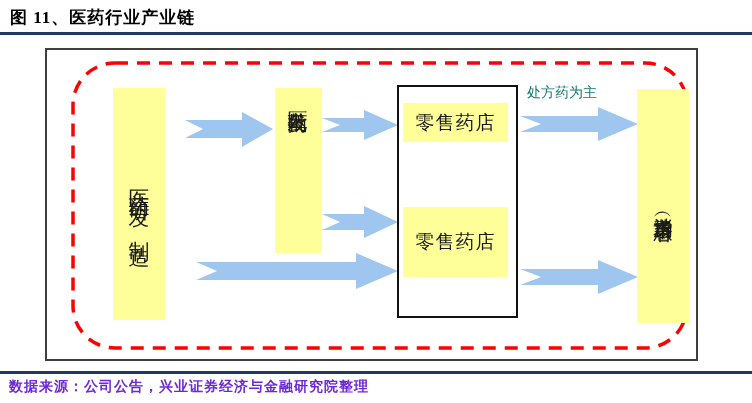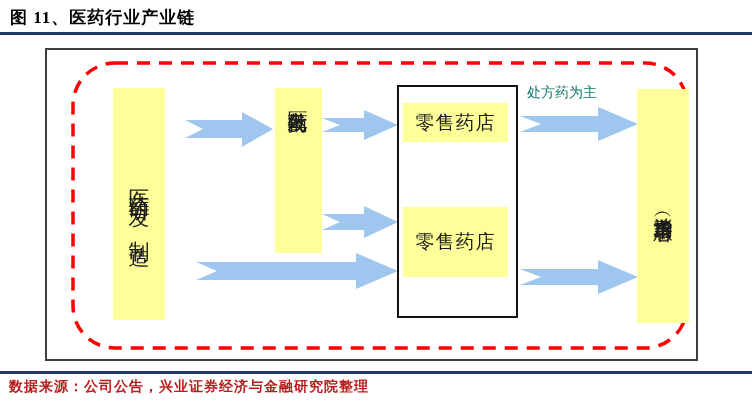--- a/index.html
+++ b/index.html
@@ -36,21 +36,21 @@
                    border:2px solid #111111; background:#ffffff; z-index:2; }
   #hospital-box  { left:403px; top:103px; width:105px; height:39px; font-size:19px; letter-spacing:1px; }
   #pharmacy-box  { left:403px; top:207px; width:105px; height:70px; font-size:19px; letter-spacing:1px; }
   #market-box    { left:637px; top:89px;  width:52px;  height:234px; font-size:19px; letter-spacing:1px; }
 
   .flow-label { font-size:14px; color:#0f766e; z-index:3; white-space:nowrap; }
   #rx-label  { left:527px; top:84px; }
   #otc-label { left:523px; top:293px; }
 
   #source-note {
-    left:9px; top:378px; font-size:14px; font-weight:bold; color:#b91c1c;
+    left:9px; top:378px; font-size:14px; font-weight:bold; color:#6d28d9;
     letter-spacing:1px; white-space:nowrap;
   }
 </style>
 </head>
 <body>
 
 <div id="canvas">
 
   <div id="fig-title" class="abs">图 11、医药行业产业链</div>
   <div id="rule-top" class="abs navy-rule"></div>

